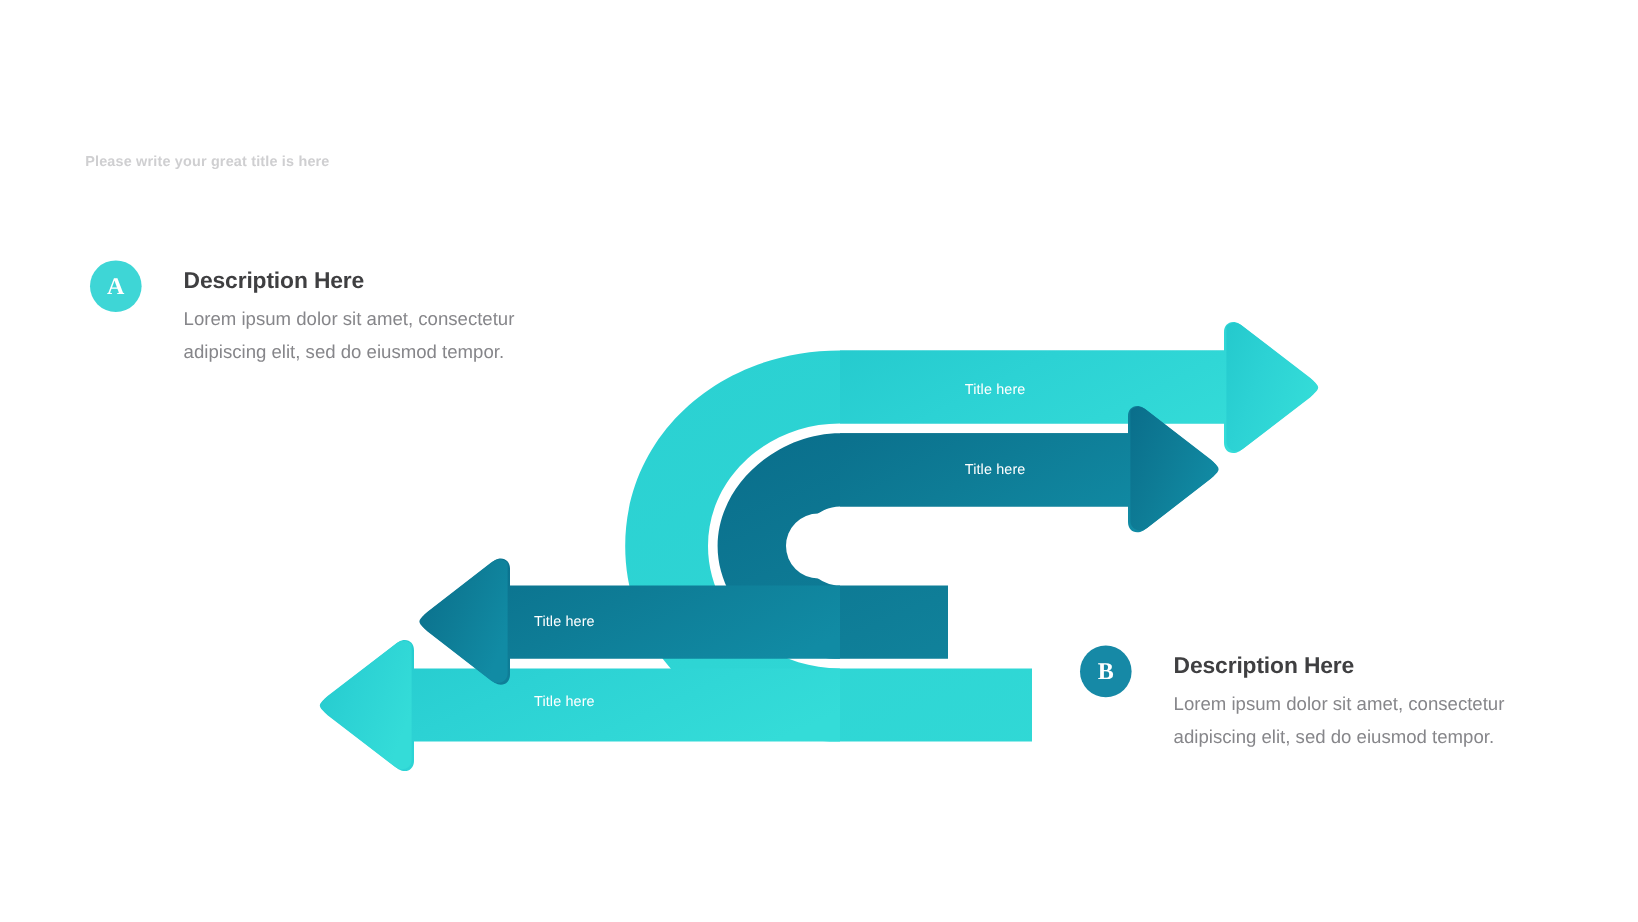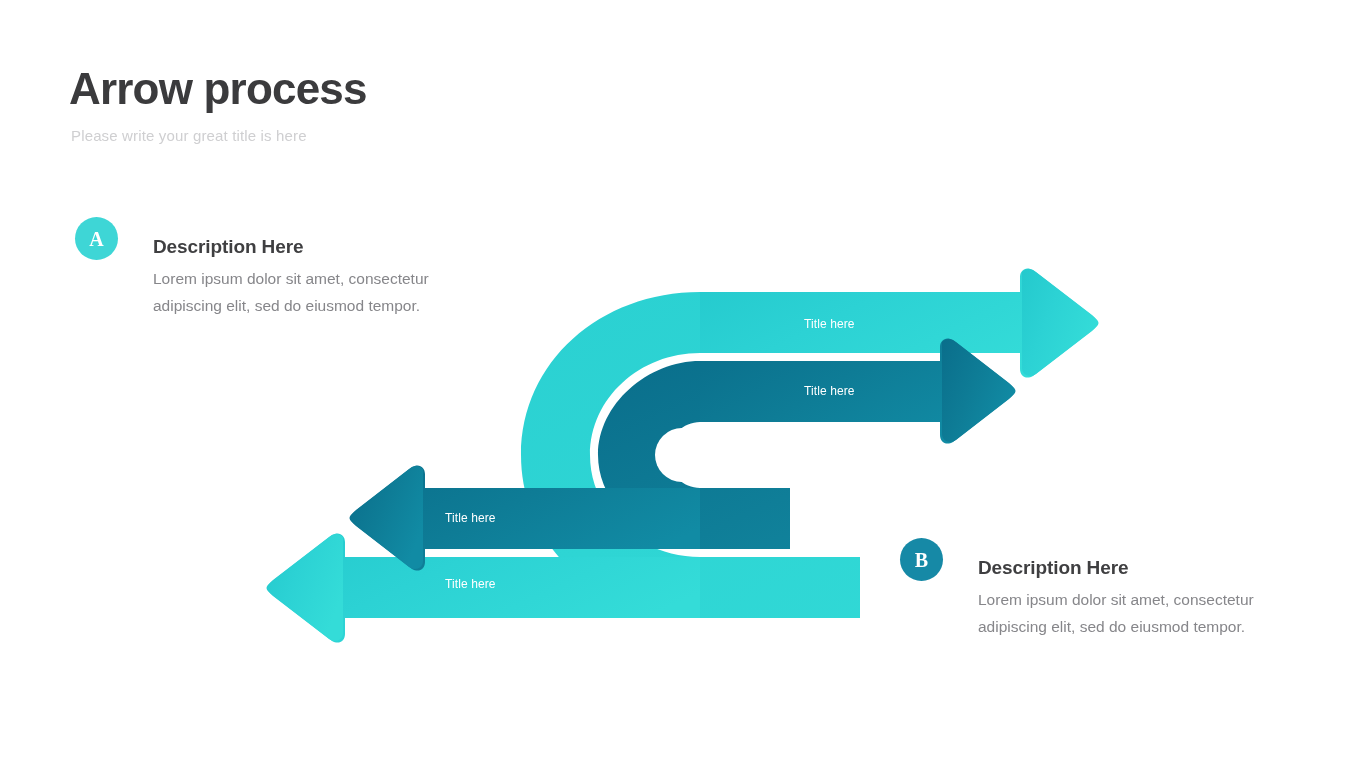--- a/index.html
+++ b/index.html
@@ -31,22 +31,22 @@
     font-weight: 800;
     letter-spacing: -0.8px;
     color: #3b3b3d;
     line-height: 1.05;
     white-space: nowrap;
   }
   .page-subtitle {
     position: absolute;
     left: 71px;
     top: 127px;
-    font-size: 15px;
-    font-weight: 400;
+    font-size: 12px;
+    font-weight: 700;
     color: #cfcfd1;
     letter-spacing: 0.15px;
     white-space: nowrap;
   }
 
   
   .desc-block {
     position: absolute;
   }
   .desc-block.block-a { left: 75px; top: 217px; }
@@ -69,21 +69,20 @@
     line-height: 1;
   }
   .badge.badge-a { background: #3ed6d6; }
   .badge.badge-b { background: #1689a6; }
 
   .desc-body {
     position: absolute;
     left: 78px;
     top: 7px;
     width: 320px;
-    margin-top: 12px;
   }
   .desc-heading {
     font-size: 19px;
     font-weight: 700;
     color: #3f3f41;
     letter-spacing: -0.1px;
     margin: 0 0 8px 0;
     white-space: nowrap;
   }
   .desc-text {
@@ -117,21 +116,20 @@
   .label-1 { left: 804px; top: 317px; }
   .label-2 { left: 804px; top: 384px; }
   .label-3 { left: 445px; top: 511px; }
   .label-4 { left: 445px; top: 577px; }
 </style>
 </head>
 <body>
 
 <div class="slide">
 
-  <div class="page-title">Arrow process</div>
   <div class="page-subtitle">Please write your great title is here</div>
 
   <div class="diagram">
     <svg width="1365" height="768" viewBox="0 0 1365 768" xmlns="http://www.w3.org/2000/svg">
       <defs>
         <linearGradient id="gradLight" x1="0" y1="0" x2="1" y2="0.55">
           <stop offset="0%" stop-color="#24c9cd"></stop>
           <stop offset="45%" stop-color="#2cd2d4"></stop>
           <stop offset="100%" stop-color="#34dcd8"></stop>
         </linearGradient>

